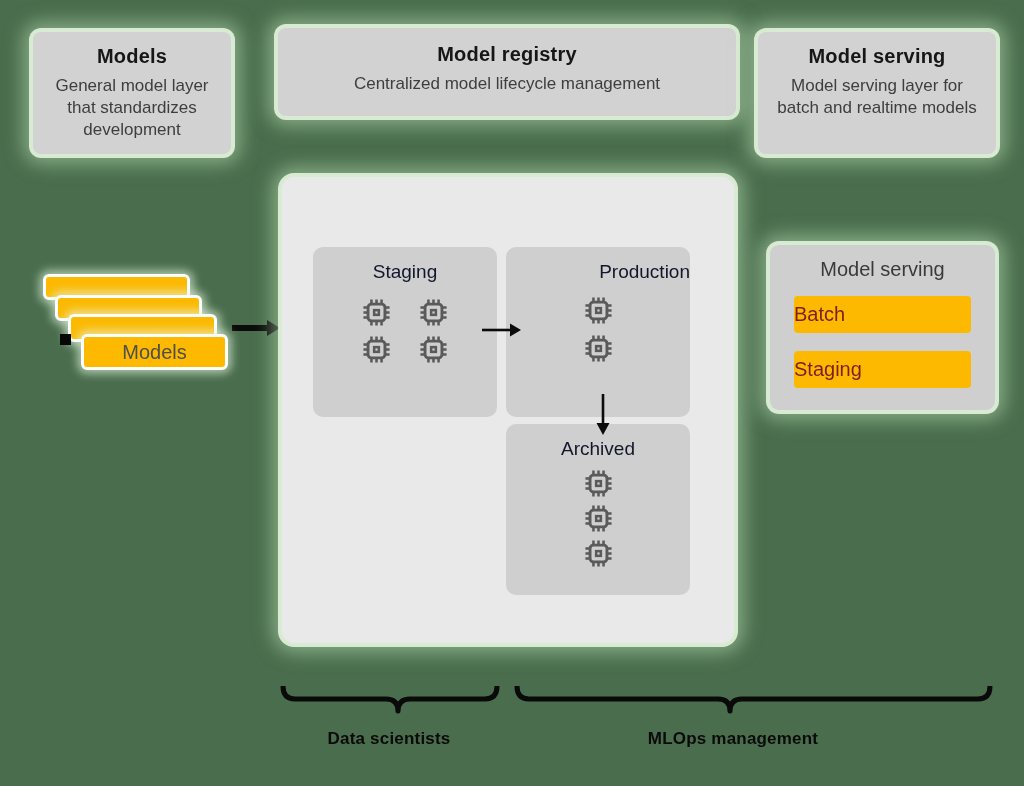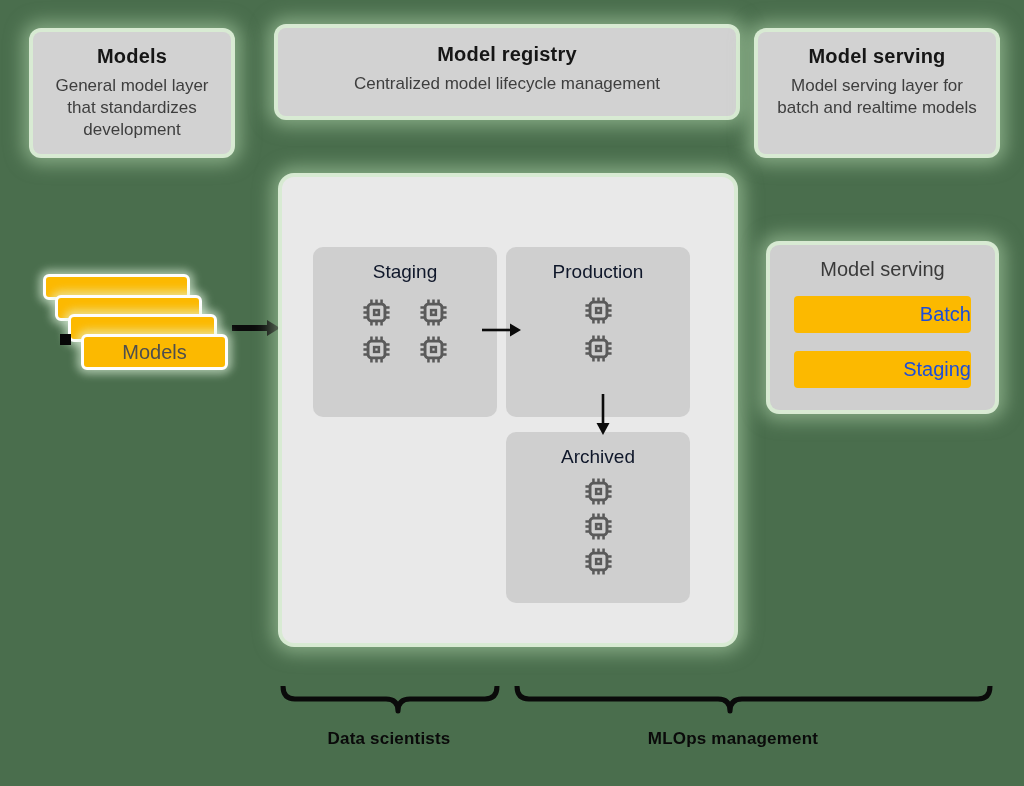--- a/index.html
+++ b/index.html
@@ -25,43 +25,43 @@
   
   #registry-panel{
     position:absolute;left:282px;top:177px;width:452px;height:466px;
     background:#E9E9E9;border-radius:12px;
   }
   .stage{
     position:absolute;background:#CFCFCF;border-radius:10px;text-align:center;
   }
   .stage-title{margin:14px 0 0;font-size:19px;color:#0f172a;}
   #stage-staging{left:31px;top:70px;width:184px;height:170px;}
-  #stage-production{left:224px;top:70px;width:184px;height:170px;}
-  #stage-archived{left:224px;top:255px;width:184px;height:171px;}
+  #stage-production{left:224px;top:70px;width:184px;height:170px;text-align:right;}
+  #stage-archived{left:224px;top:247px;width:184px;height:171px;}
   .chip-grid{display:flex;flex-wrap:wrap;justify-content:center;align-items:center;margin:16px auto 0;}
   #stage-staging .chip-grid{width:130px;column-gap:30px;row-gap:10px;}
   #stage-production .chip-grid{flex-direction:column;row-gap:11px;margin-top:14px;}
   #stage-archived .chip-grid{flex-direction:column;row-gap:8px;margin-top:10px;}
   .chip{display:block;}
 
   
   .arrow{position:absolute;}
   #arrow-stack{left:231px;top:317px;}
   #arrow-stage-prod{left:482px;top:317px;}
   #arrow-prod-arch{left:592px;top:394px;}
 
   
   #serving-panel{
     position:absolute;left:770px;top:245px;width:225px;height:165px;
     background:#CFCFCF;border-radius:9px;text-align:center;
   }
   .serving-title{margin:13px 0 0;font-size:20px;color:#3A3A3A;}
   .ybtn{
     position:absolute;left:24px;width:177px;height:37px;background:#FCB900;
-    border-radius:4px;font-size:20px;color:#1d4ed8;line-height:37px;text-align:right;
+    border-radius:4px;font-size:20px;color:#7f1d1d;line-height:37px;text-align:left;
   }
   #btn-batch{top:51px;}
   #btn-realtime{top:106px;}
 
   
   .ybar{
     position:absolute;background:#FCB900;border:3px solid #FEFEFE;border-radius:6px;
     box-shadow:0 0 8px 4px rgba(228,248,225,0.6);
   }
   #ybar-1{left:43px;top:274px;width:141px;height:20px;z-index:1;}

